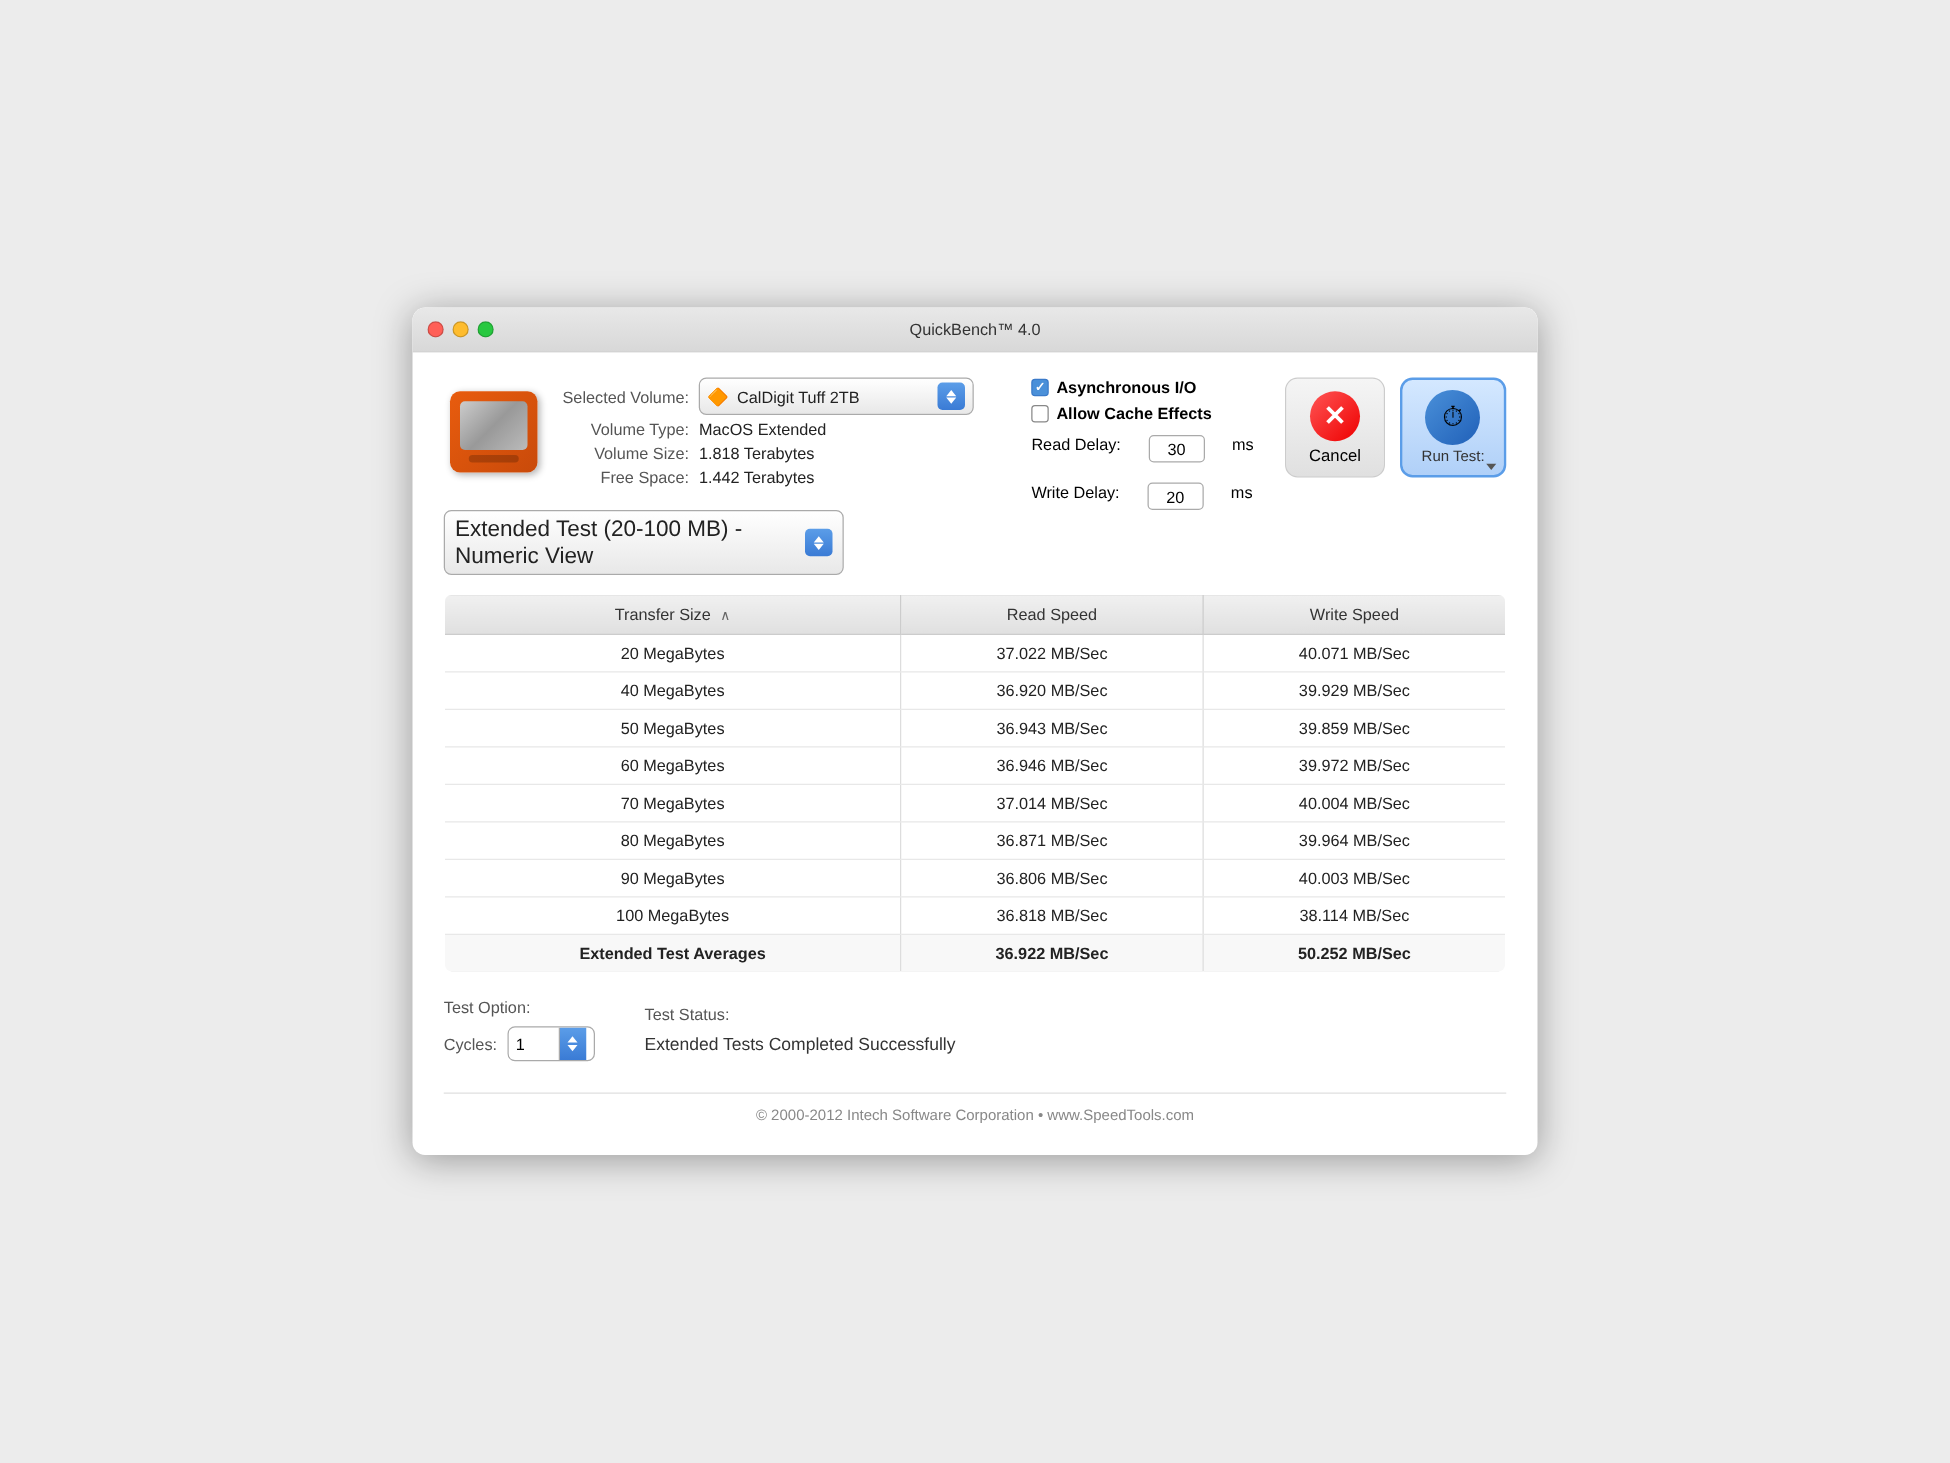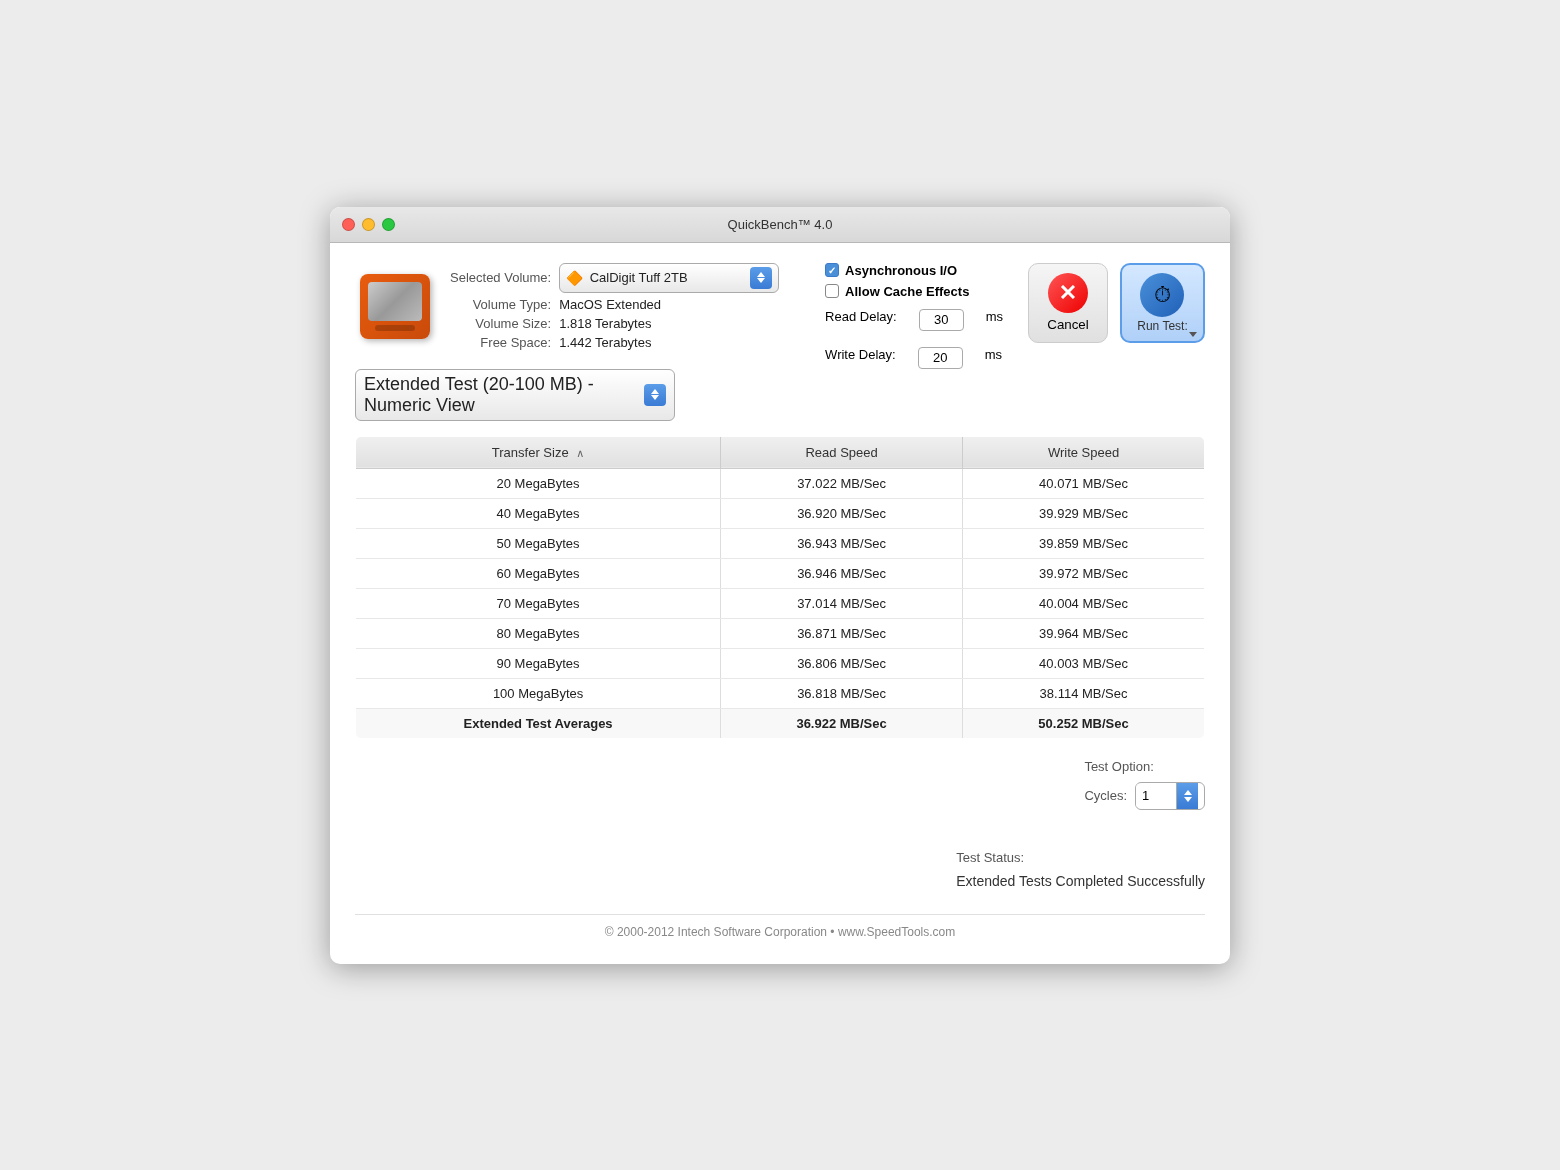--- a/index.html
+++ b/index.html
@@ -384,23 +384,22 @@
     }
 
     .data-table tr.averages-row td {
       font-weight: 600;
       background: #f8f8f8;
     }
 
     .bottom-section {
       display: flex;
       gap: 40px;
-      align-items: flex-end;
+      align-items: center;
       margin-bottom: 25px;
-      flex-direction: column;
     }
 
     .test-option {
       display: flex;
       flex-direction: column;
       gap: 8px;
     }
 
     .test-option-label {
       font-size: 13px;

